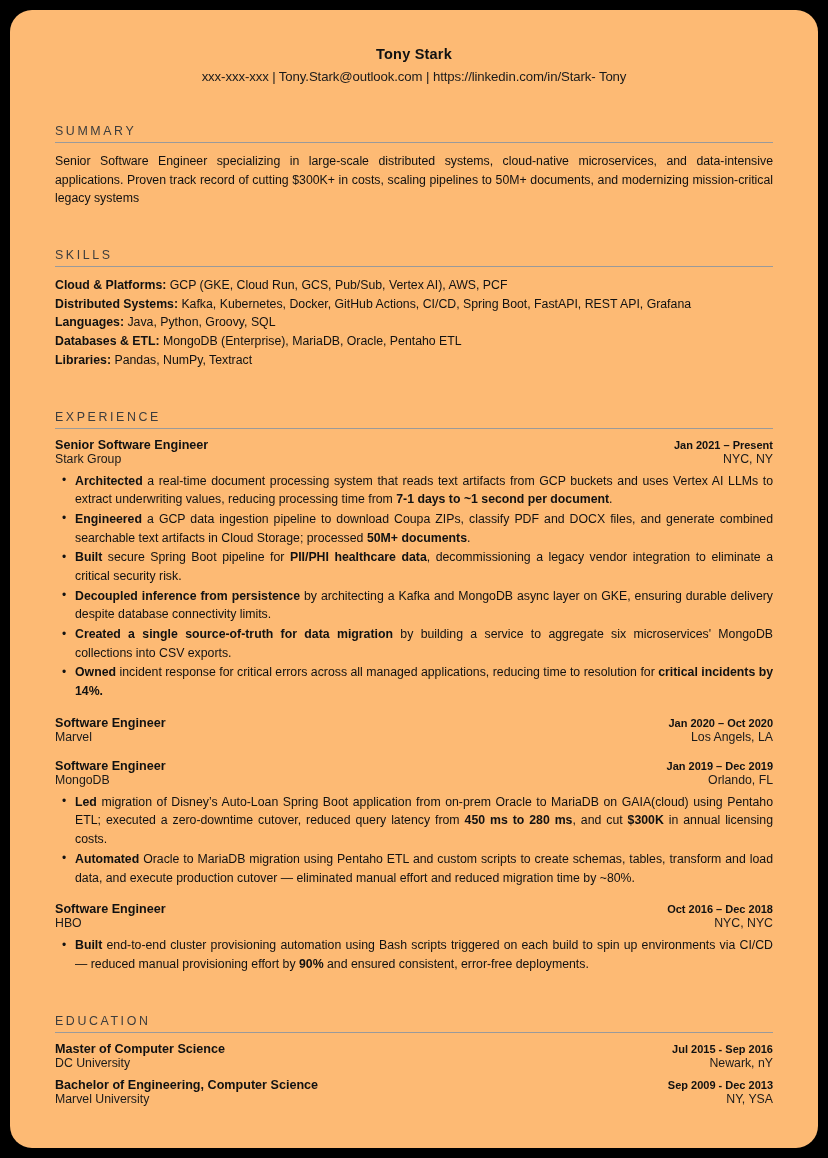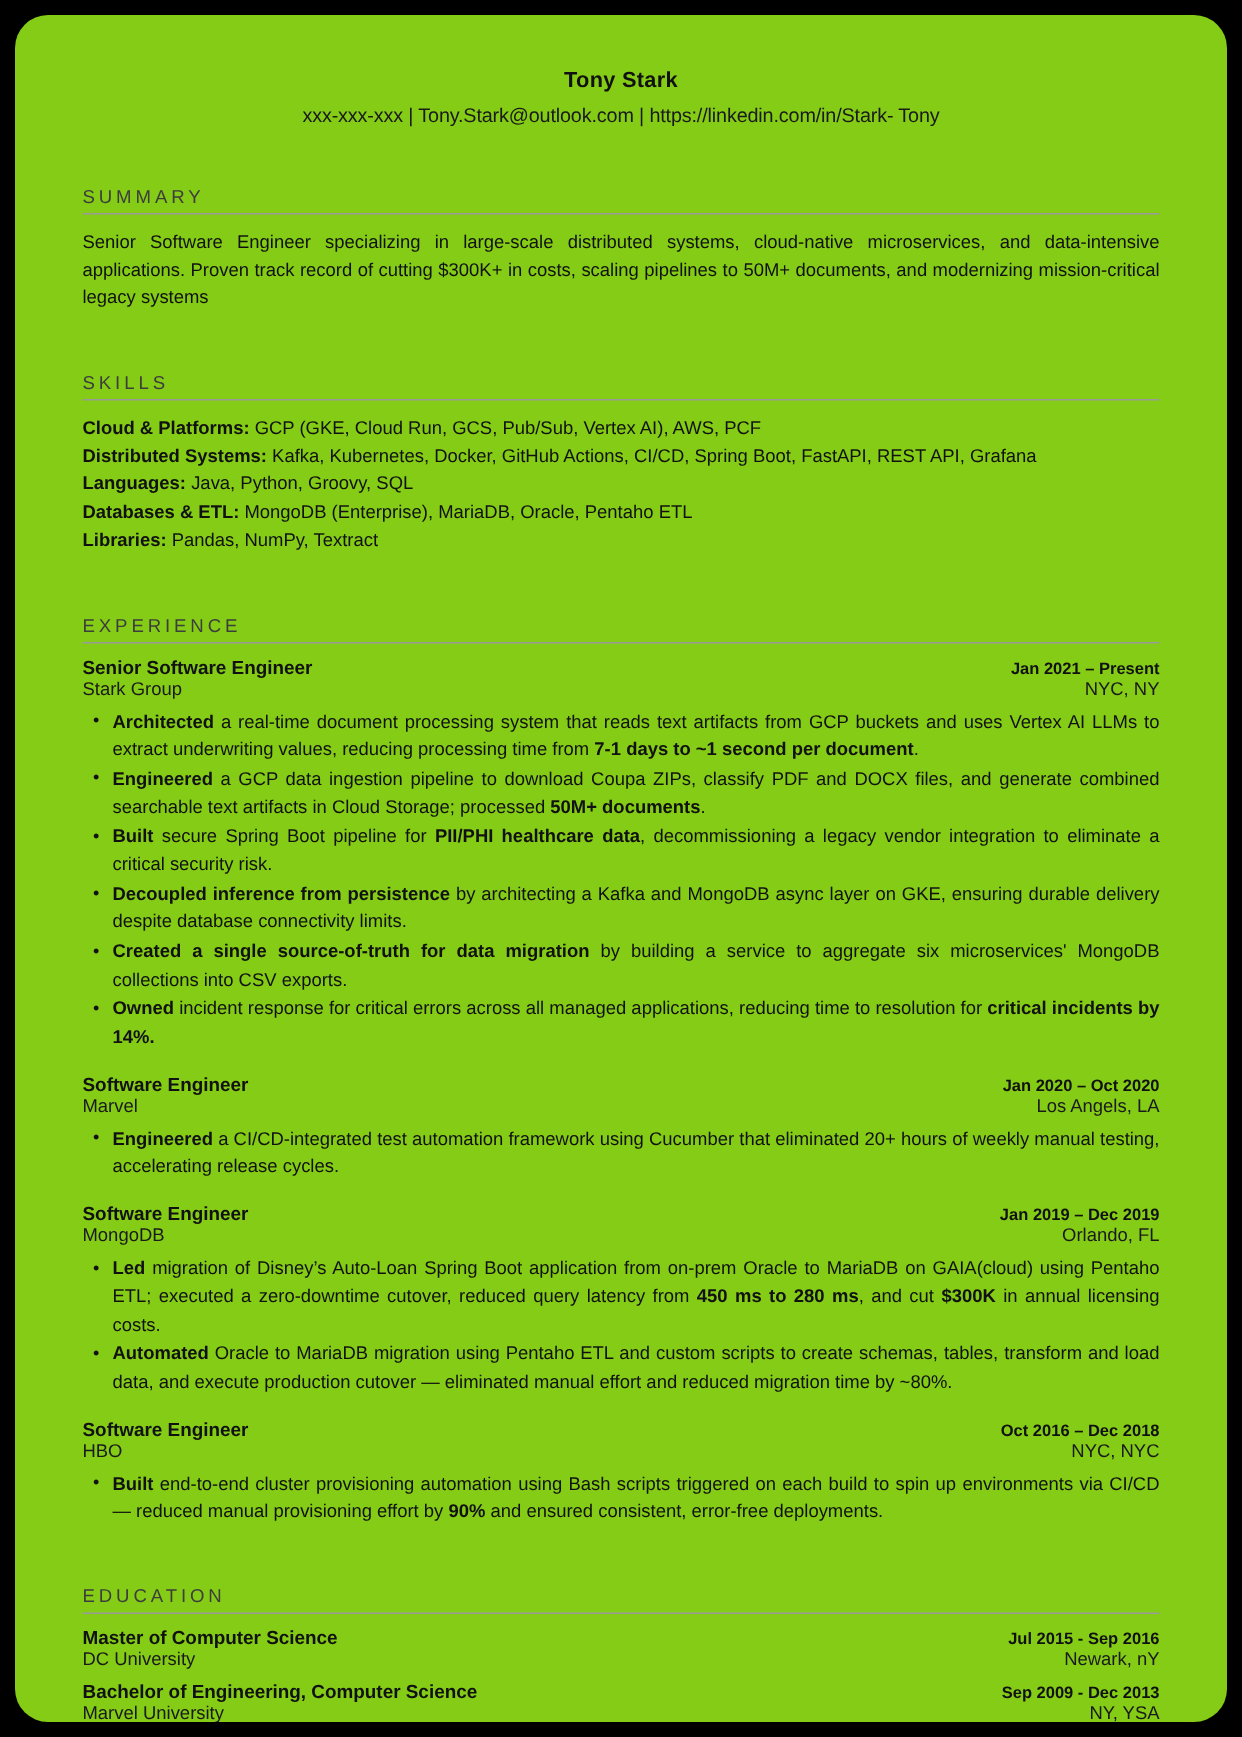--- a/index.html
+++ b/index.html
@@ -12,21 +12,21 @@
     background: #000000;
     font-family: "Liberation Sans", sans-serif;
     overflow: hidden;
   }
   .page {
     position: absolute;
     left: 10px;
     top: 10px;
     width: 808px;
     height: 1138px;
-    background: #84cc16;
+    background: #fdba74;
     border-radius: 22px;
     box-sizing: border-box;
     padding: 36px 45px 0 45px;
     overflow: hidden;
   }
   .name {
     text-align: center;
     font-size: 14.5px;
     font-weight: bold;
     color: #111111;
@@ -176,23 +176,20 @@
         </div>
         <div class="job-block">
           <div class="job-row">
             <div class="job-title">Software Engineer</div>
             <div class="job-date">Jan 2020 – Oct 2020</div>
           </div>
           <div class="job-row">
             <div class="job-company">Marvel</div>
             <div class="job-location">Los Angels, LA</div>
           </div>
-          <ul class="bullets">
-            <li><b>Engineered</b> a CI/CD-integrated test automation framework using Cucumber that eliminated 20+ hours of weekly manual testing, accelerating release cycles.</li>
-          </ul>
         </div>
         <div class="job-block">
           <div class="job-row">
             <div class="job-title">Software Engineer</div>
             <div class="job-date">Jan 2019 – Dec 2019</div>
           </div>
           <div class="job-row">
             <div class="job-company">MongoDB</div>
             <div class="job-location">Orlando, FL</div>
           </div>

